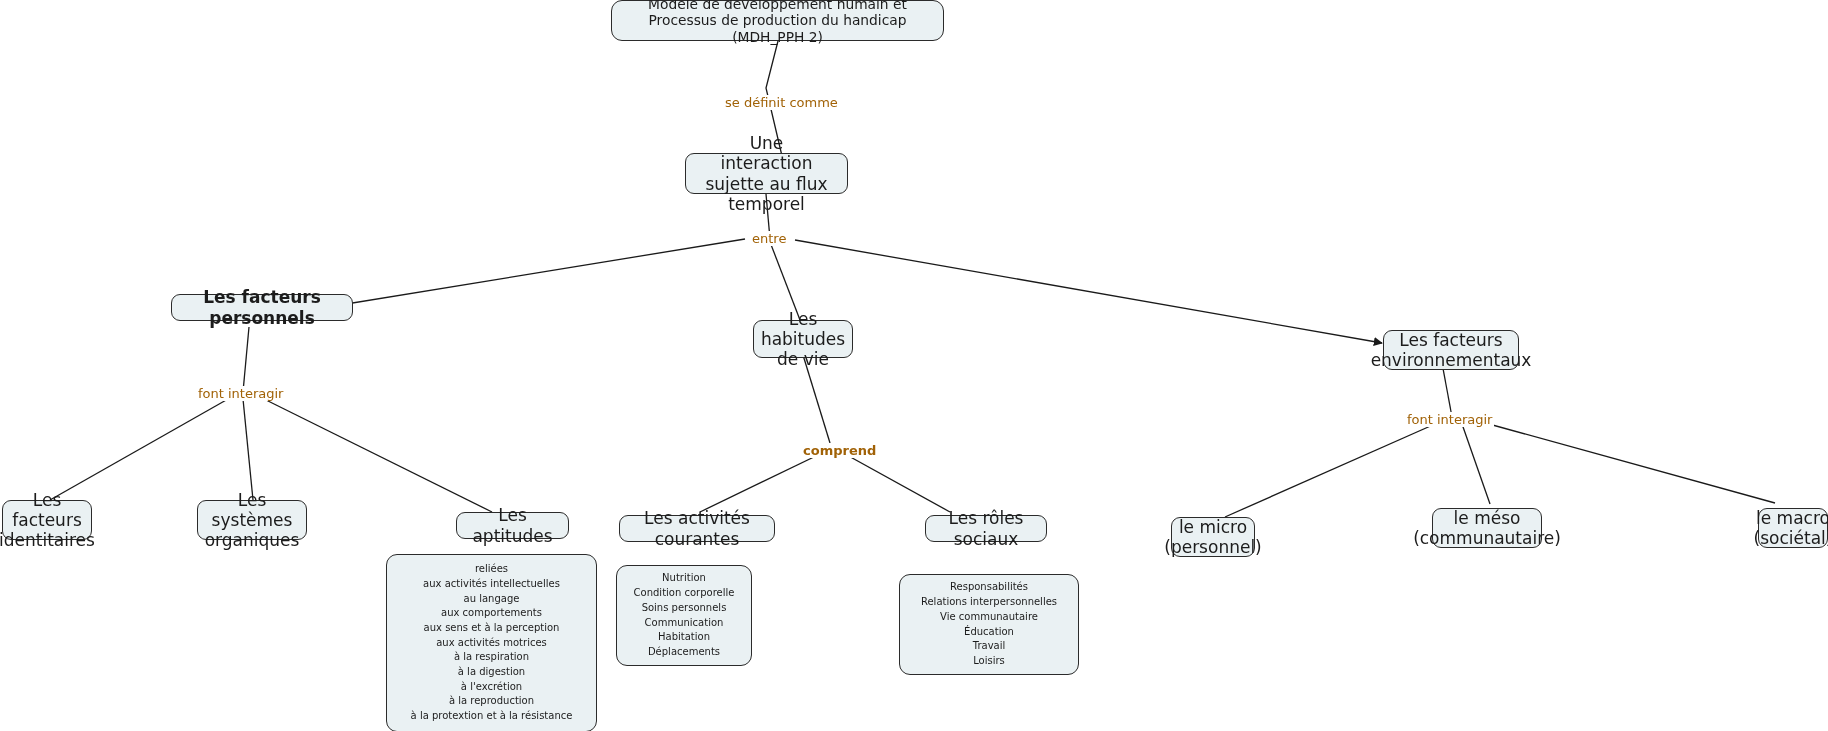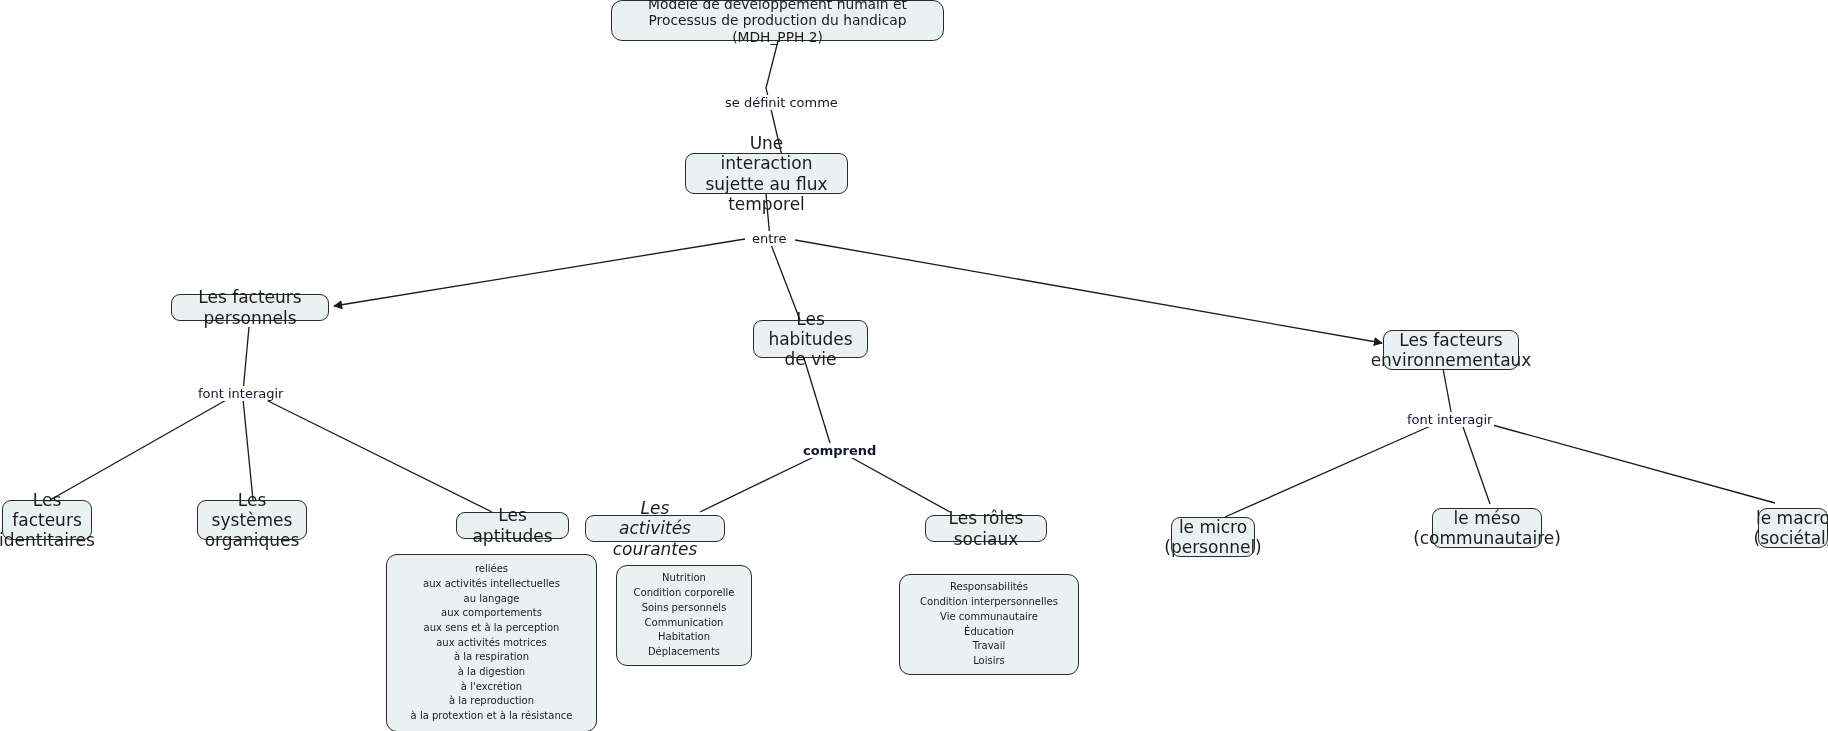--- a/index.html
+++ b/index.html
@@ -49,21 +49,21 @@
     line-height: 1.47;
     border-radius: 11px;
   }
   .node.root {
     font-size: 13.8px;
     border-radius: 11px;
   }
   .edge-label {
     position: absolute;
     font-size: 13px;
-    color: #0f172a;
+    color: #a16207;
     background: #ffffff;
     padding: 0 2px;
     white-space: nowrap;
     z-index: 4;
   }
 </style>
 </head>
 <body>
 
 <div id="canvas">
@@ -101,23 +101,23 @@
   <div class="node root" style="left:611px; top:0px; width:333px; height:41px;">Modèle de développement humain et
 Processus de production du handicap (MDH_PPH 2)</div>
 
   <div class="edge-label" style="left:723px; top:95px;">se définit comme</div>
 
   <div class="node small" style="left:685px; top:153px; width:163px; height:41px;">Une interaction
 sujette au flux temporel</div>
 
   <div class="edge-label" style="left:750px; top:231px;">entre</div>
 
-  <div class="node small" style="left:171px; top:294px; width:158px; height:27px;">Les facteurs personnels</div>
+  <div class="node small" style="left:171px; top:294px; width:182px; height:27px;font-weight:bold;">Les facteurs personnels</div>
 
-  <div class="node small" style="left:753px; top:320px; width:115px; height:38px;">Les habitudes
+  <div class="node small" style="left:753px; top:320px; width:100px; height:38px;">Les habitudes
 de vie</div>
 
   <div class="node small" style="left:1383px; top:330px; width:136px; height:40px;">Les facteurs
 environnementaux</div>
 
   <div class="edge-label" style="left:196px; top:386px;">font interagir</div>
 
   <div class="edge-label" style="left:801px; top:443px;font-weight:bold;">comprend</div>
 
   <div class="edge-label" style="left:1405px; top:412px;">font interagir</div>
@@ -135,33 +135,33 @@
 au langage
 aux comportements
 aux sens et à la perception
 aux activités motrices
 à la respiration
 à la digestion
 à l'excrétion
 à la reproduction
 à la protextion et à la résistance</div>
 
-  <div class="node small" style="left:585px; top:515px; width:140px; height:27px;font-style:italic;">Les activités courantes</div>
+  <div class="node small" style="left:619px; top:515px; width:156px; height:27px;">Les activités courantes</div>
 
   <div class="node list" style="left:616px; top:565px; width:136px; height:101px;">Nutrition
 Condition corporelle
 Soins personnels
 Communication
 Habitation
 Déplacements</div>
 
   <div class="node small" style="left:925px; top:515px; width:122px; height:27px;">Les rôles sociaux</div>
 
   <div class="node list" style="left:899px; top:574px; width:180px; height:101px;">Responsabilités
-Condition interpersonnelles
+Relations interpersonnelles
 Vie communautaire
 Éducation
 Travail
 Loisirs</div>
 
   <div class="node small" style="left:1171px; top:517px; width:84px; height:40px;">le micro
 (personnel)</div>
 
   <div class="node small" style="left:1432px; top:508px; width:110px; height:40px;border-radius:9px;">le méso
 (communautaire)</div>

